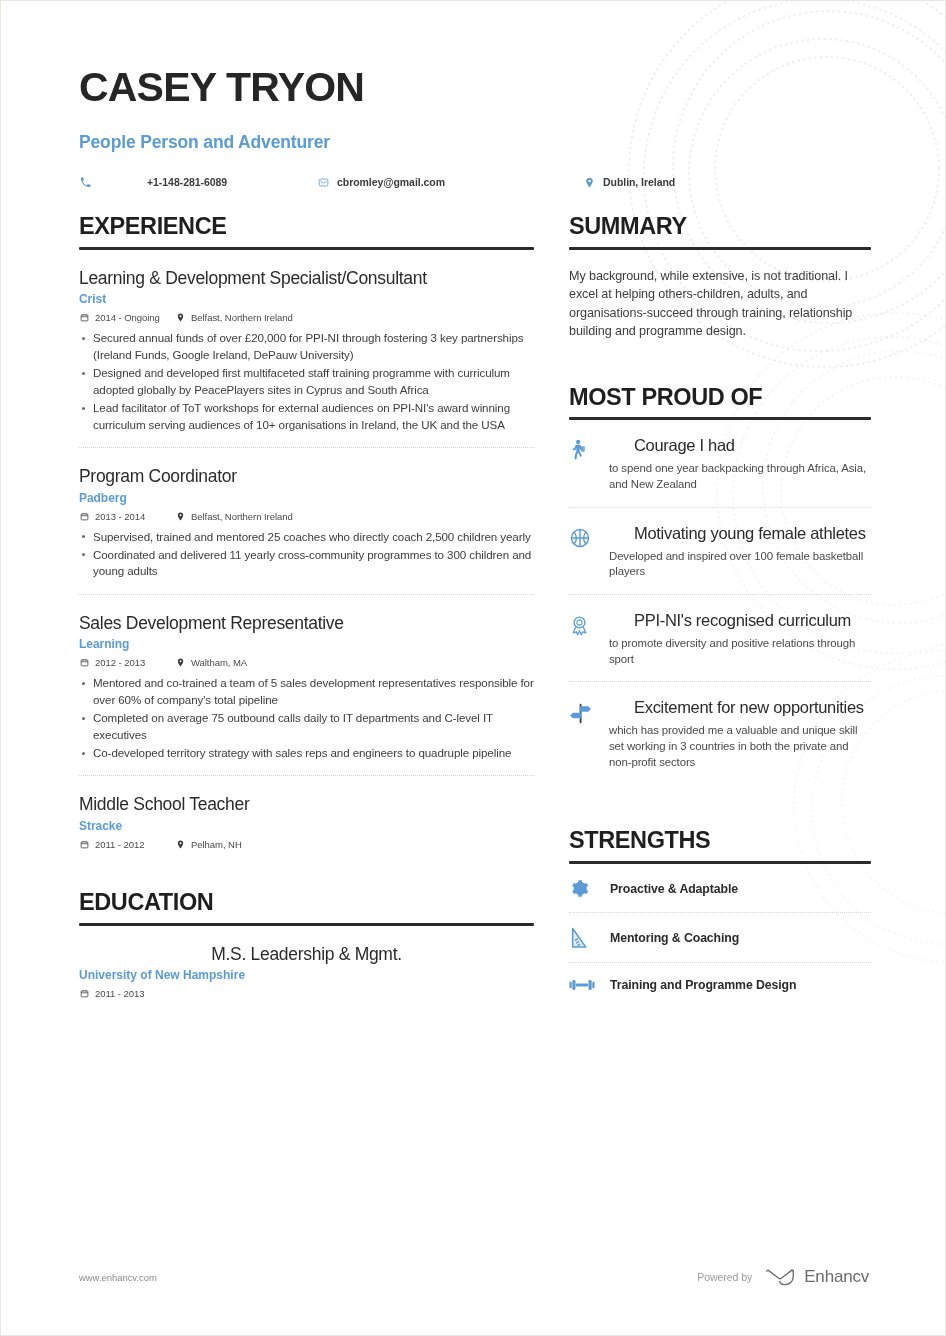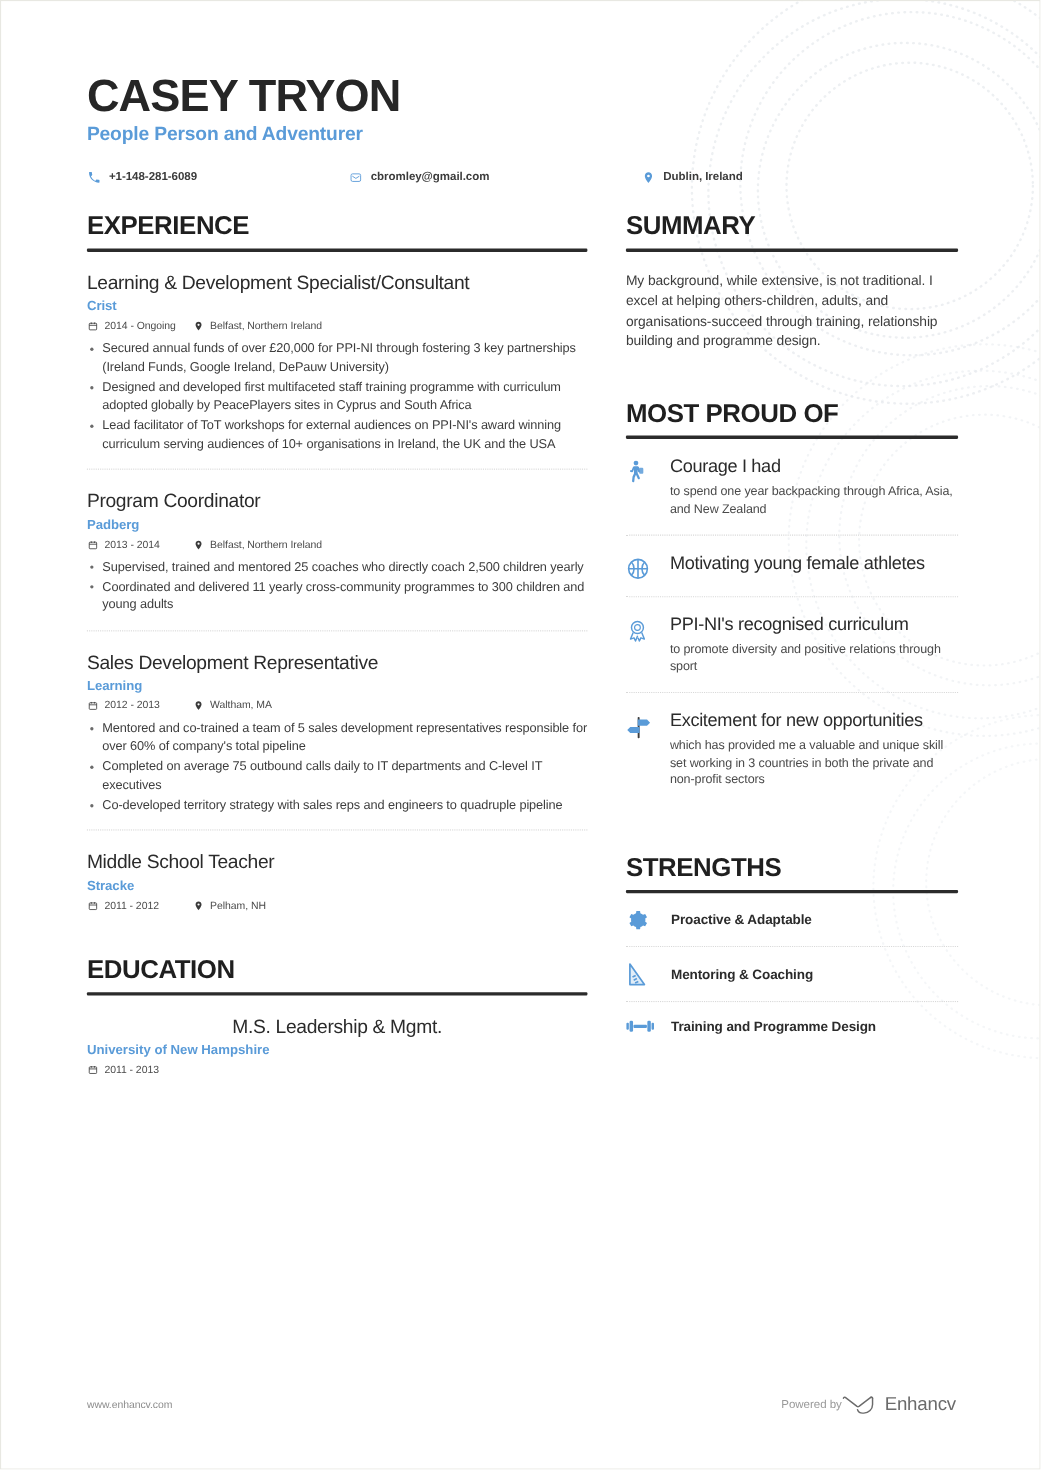--- a/index.html
+++ b/index.html
@@ -58,21 +58,21 @@
 
   
   .name {
     font-size: 41px;
     font-weight: 700;
     letter-spacing: -0.8px;
     color: #262626;
     line-height: 1.08;
   }
   .headline {
-    margin-top: 2px;
+    margin-top: 23px;
     font-size: 17.5px;
     font-weight: 700;
     color: #5a9bd8;
     letter-spacing: -0.15px;
   }
 
   .contact-row {
     margin-top: 23px;
     display: flex;
     align-items: center;
@@ -86,21 +86,21 @@
     letter-spacing: -0.05px;
   }
   .contact-item .ci-icon {
     display: inline-flex;
     align-items: center;
     justify-content: center;
     width: 13px;
     margin-right: 7px;
     color: #5a9bd8;
   }
-  .ci-phone { width: 238px; }
+  .ci-phone { width: 238px; gap: 48px; }
   .ci-email { width: 266px; }
 
   
   .columns {
     display: flex;
     margin-top: 26px;
   }
   .col-left  { width: 455px; flex: 0 0 455px; }
   .col-gap   { width: 35px;  flex: 0 0 35px; }
   .col-right { width: 302px; flex: 0 0 302px; }
@@ -220,20 +220,21 @@
     display: flex;
     justify-content: flex-start;
     color: #5a9bd8;
   }
   .proud-body { flex: 1; }
   .proud-title {
     font-size: 16.5px;
     color: #2b2b2b;
     line-height: 1.2;
     letter-spacing: -0.3px;
+    margin-left: 25px;
   }
   .proud-desc {
     margin-top: 5px;
     font-size: 11.4px;
     line-height: 1.38;
     color: #4a4a4a;
     letter-spacing: -0.1px;
   }
 
   .strength-item {
@@ -272,21 +273,21 @@
     color: #8d8d8d;
     letter-spacing: -0.05px;
   }
   .footer-brand {
     display: flex;
     align-items: center;
   }
   .powered {
     font-size: 10.5px;
     color: #9a9a9a;
-    margin-right: 0;
+    margin-right: 13px;
     letter-spacing: -0.05px;
   }
   .brand-mark { margin-right: 9px; color: #6b6b6b; display:flex; align-items:center;}
   .brand-name {
     font-size: 17px;
     color: #6b6b6b;
     letter-spacing: -0.2px;
   }
 </style>
 </head>
@@ -531,20 +532,21 @@
           <div class="proud-item">
             <div class="proud-icon">
               <svg width="22" height="22" viewBox="0 0 24 24" fill="none" stroke="currentColor" stroke-width="1.6">
                 <circle cx="12" cy="12" r="9.3"></circle>
                 <path d="M12 2.7v18.6M2.7 12h18.6"></path>
                 <path d="M5.4 5.4c3.6 3.6 3.6 9.6 0 13.2M18.6 5.4c-3.6 3.6-3.6 9.6 0 13.2"></path>
               </svg>
             </div>
             <div class="proud-body">
               <div class="proud-title">Motivating young female athletes</div>
+              <div class="proud-desc">Developed and inspired over 100 female basketball players</div>
             </div>
           </div>
 
           <div class="proud-item">
             <div class="proud-icon">
               <svg width="21" height="24" viewBox="0 0 24 26" fill="none" stroke="currentColor" stroke-width="1.5">
                 <circle cx="12" cy="9" r="6.2"></circle>
                 <circle cx="12" cy="9" r="3" stroke-width="1.2"></circle>
                 <path d="M7.6 14.2L4.8 21l3.6-1.3L10 23l2.2-5.4M16.4 14.2L19.2 21l-3.6-1.3L14 23l-1.4-3.4" stroke-linejoin="round"></path>
               </svg>

